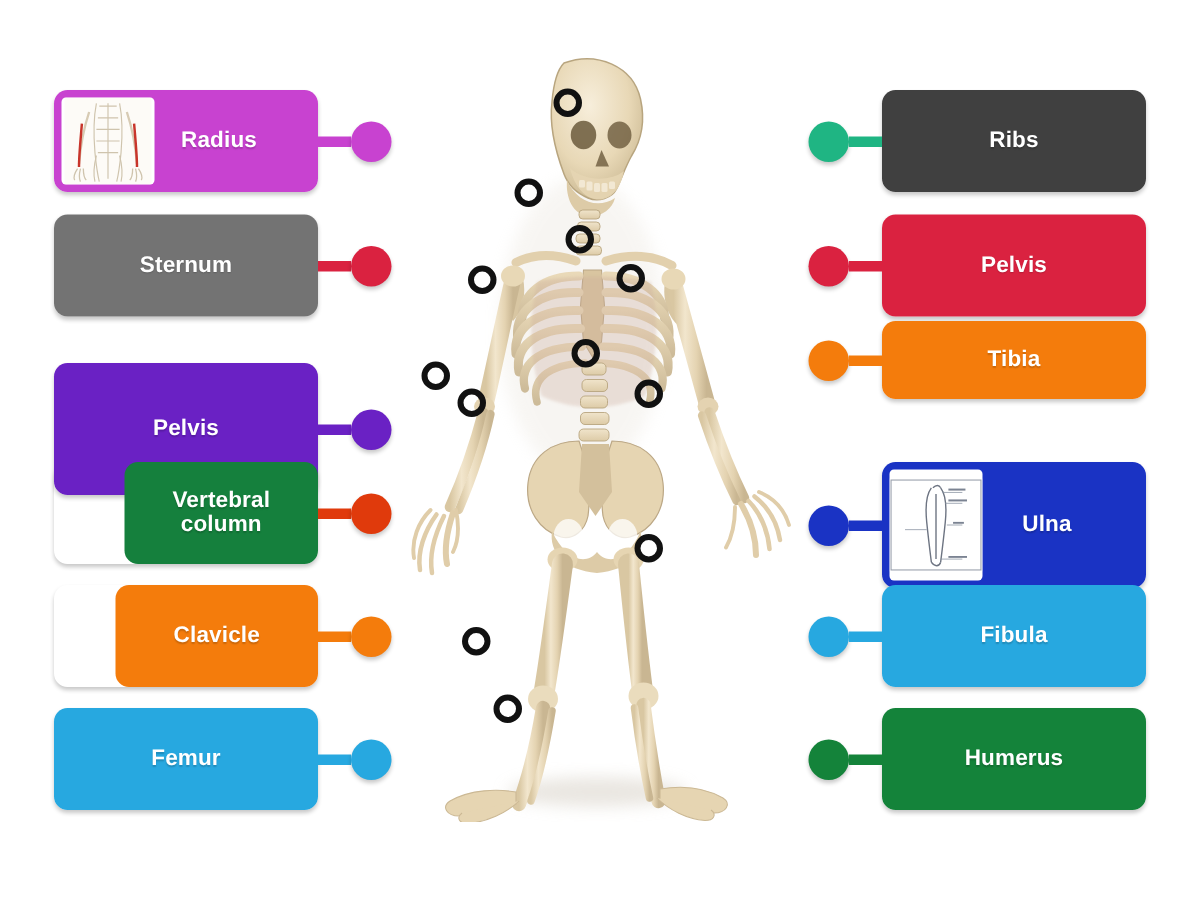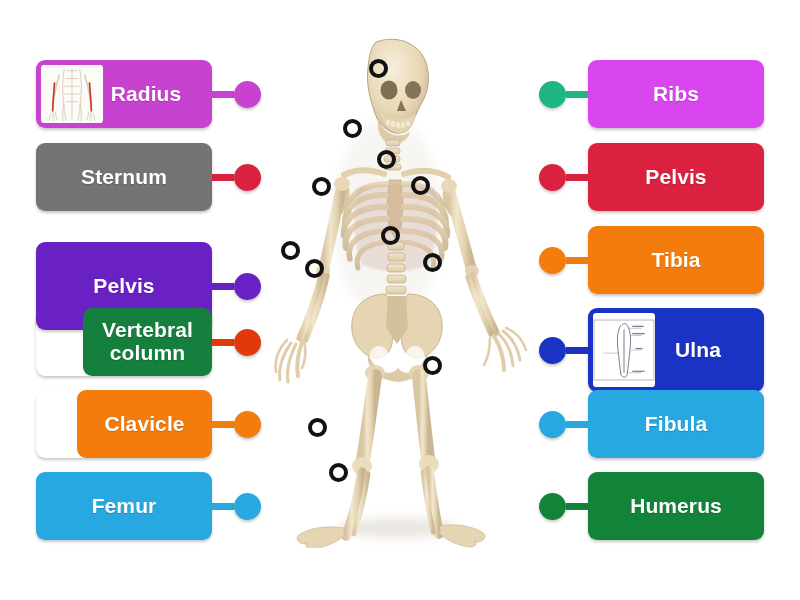--- a/index.html
+++ b/index.html
@@ -25,21 +25,21 @@
   
   .label-card {
     position: absolute;
     display: flex;
     align-items: center;
     border-radius: 9px;
     box-sizing: border-box;
     box-shadow: 0 2px 3px rgba(0,0,0,0.22);
     color: #ffffff;
     font-weight: bold;
-    font-size: 21px;
+    font-size: 15px;
     line-height: 1.08;
     overflow: visible;
   }
   .label-card .card-body {
     display: flex;
     align-items: center;
     justify-content: center;
     width: 100%;
     height: 100%;
     border-radius: 9px;
@@ -371,34 +371,34 @@
         </div>
         <div class="card-body" style="background: rgb(39, 168, 224);">
           <span class="label-text">Femur</span>
         </div>
       </div>
       <div class="label-card" style="left: 588px; top: 60px; width: 176px; height: 68px;">
         <div class="connector conn-left">
           <div class="stem" style="background: rgb(31, 181, 131);"></div>
           <div class="knob" style="background: rgb(31, 181, 131);"></div>
         </div>
-        <div class="card-body" style="background: #d946ef;">
+        <div class="card-body" style="background: #404040;">
           <span class="label-text">Ribs</span>
         </div>
       </div>
       <div class="label-card" style="left: 588px; top: 143px; width: 176px; height: 68px;">
         <div class="connector conn-left">
           <div class="stem" style="background: rgb(218, 34, 64);"></div>
           <div class="knob" style="background: rgb(218, 34, 64);"></div>
         </div>
         <div class="card-body" style="background: rgb(218, 34, 64);">
           <span class="label-text">Pelvis</span>
         </div>
       </div>
-      <div class="label-card" style="left: 588px; top: 226px; width: 176px; height: 68px; justify-content: flex-end;">
+      <div class="label-card" style="left: 588px; top: 214px; width: 176px; height: 52px; justify-content: flex-end;">
         <div class="connector conn-left">
           <div class="stem" style="background: rgb(244, 124, 12);"></div>
           <div class="knob" style="background: rgb(244, 124, 12);"></div>
         </div>
         <div class="card-body" style="background: rgb(244, 124, 12);">
           <span class="label-text">Tibia</span>
         </div>
       </div>
       <div class="label-card" style="left: 588px; top: 308px; width: 176px; height: 84px;">
         <div class="connector conn-left">

